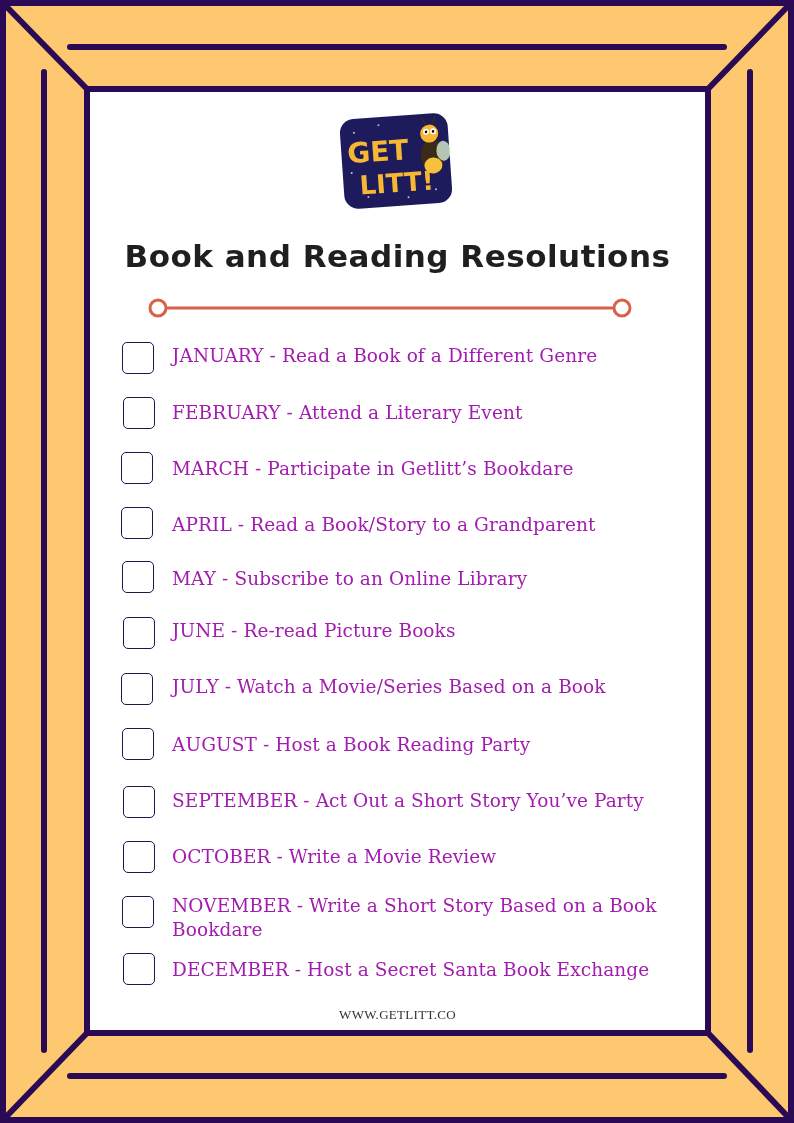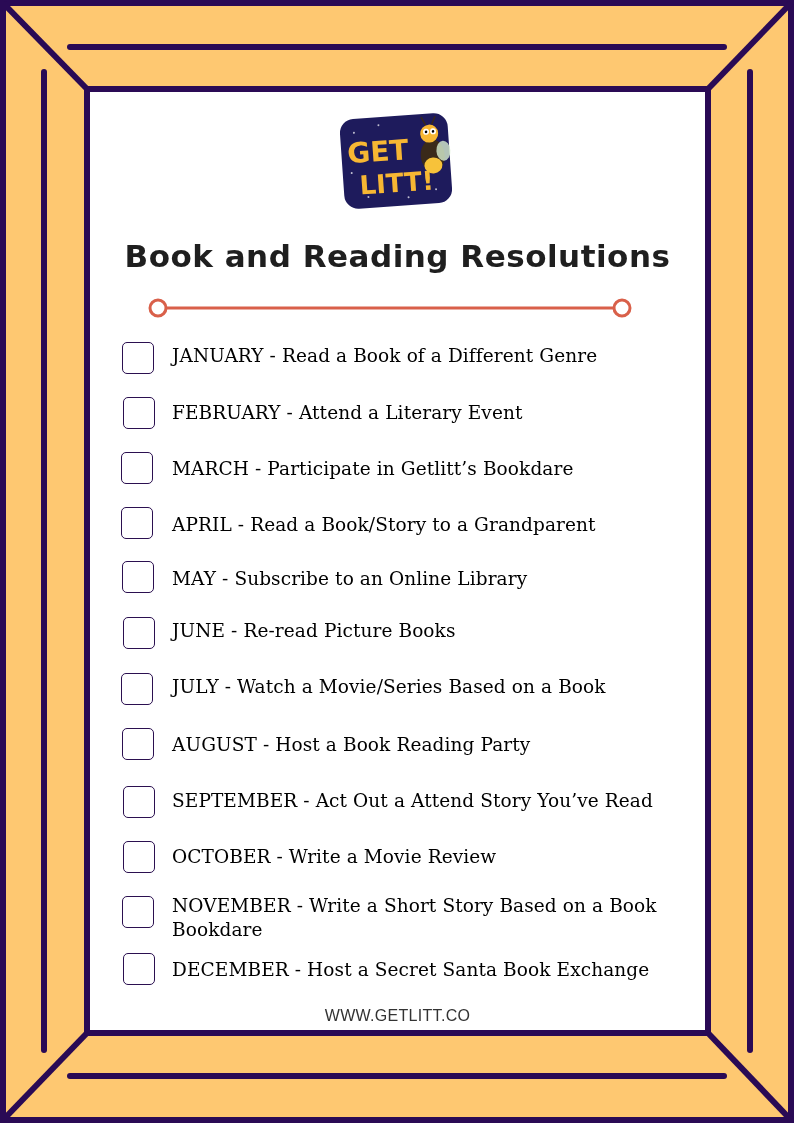--- a/index.html
+++ b/index.html
@@ -15,26 +15,26 @@
   .divider { position: absolute; left: 60px; top: 208px; width: 484px; height: 20px; }
   .item {
     position: absolute; left: 0; width: 619px;
   }
   .checkbox {
     position: absolute; width: 32px; height: 32px; border: 1.5px solid #2b1050; border-radius: 5px;
     box-sizing: border-box; background: #fff; cursor: pointer;
   }
   .item-text {
     position: absolute; left: 84px; width: 520px;
-    font-family: "DejaVu Serif", serif; font-size: 18.5px; color: #000000; line-height: 24px;
+    font-family: "DejaVu Serif", serif; font-size: 18.5px; color: #a21caf; line-height: 24px;
     letter-spacing: 0.1px;
   }
   .footer {
     position: absolute; left: 0; width: 619px; top: 917px; text-align: center;
-    font-family: Liberation Sans, sans-serif; font-size: 16px; color: #333; letter-spacing: 0.3px;
+    font-family: Liberation Serif, serif; font-size: 13px; color: #333; letter-spacing: 0.3px;
   }
 </style>
 </head>
 <body>
 
 <svg id="frame-svg" viewBox="0 0 794 1123">
 
   <path d="M3,3 H791 V1120 H3 Z M87,89 V1033 H708 V89 Z" fill="#FEC871" fill-rule="evenodd"></path>
 
   <rect x="3" y="3" width="788" height="1117" fill="none" stroke="#2A0A55" stroke-width="6"></rect>
@@ -117,21 +117,21 @@
   <div class="item" style="top:583px">
     <div class="checkbox" style="left:33px;top:0"></div>
     <div class="item-text" style="top:2px">JULY - Watch a Movie/Series Based on a Book</div>
   </div>
   <div class="item" style="top:638px">
     <div class="checkbox" style="left:34px;top:0"></div>
     <div class="item-text" style="top:5px">AUGUST - Host a Book Reading Party</div>
   </div>
   <div class="item" style="top:696px">
     <div class="checkbox" style="left:35px;top:0"></div>
-    <div class="item-text" style="top:3px">SEPTEMBER - Act Out a Attend Story You’ve Read</div>
+    <div class="item-text" style="top:3px">SEPTEMBER - Act Out a Short Story You’ve Party</div>
   </div>
   <div class="item" style="top:751px">
     <div class="checkbox" style="left:35px;top:0"></div>
     <div class="item-text" style="top:4px">OCTOBER - Write a Movie Review</div>
   </div>
   <div class="item" style="top:806px">
     <div class="checkbox" style="left:34px;top:0"></div>
     <div class="item-text" style="top:-2px;width:520px">NOVEMBER - Write a Short Story Based on a Book Bookdare</div>
   </div>
   <div class="item" style="top:863px">

